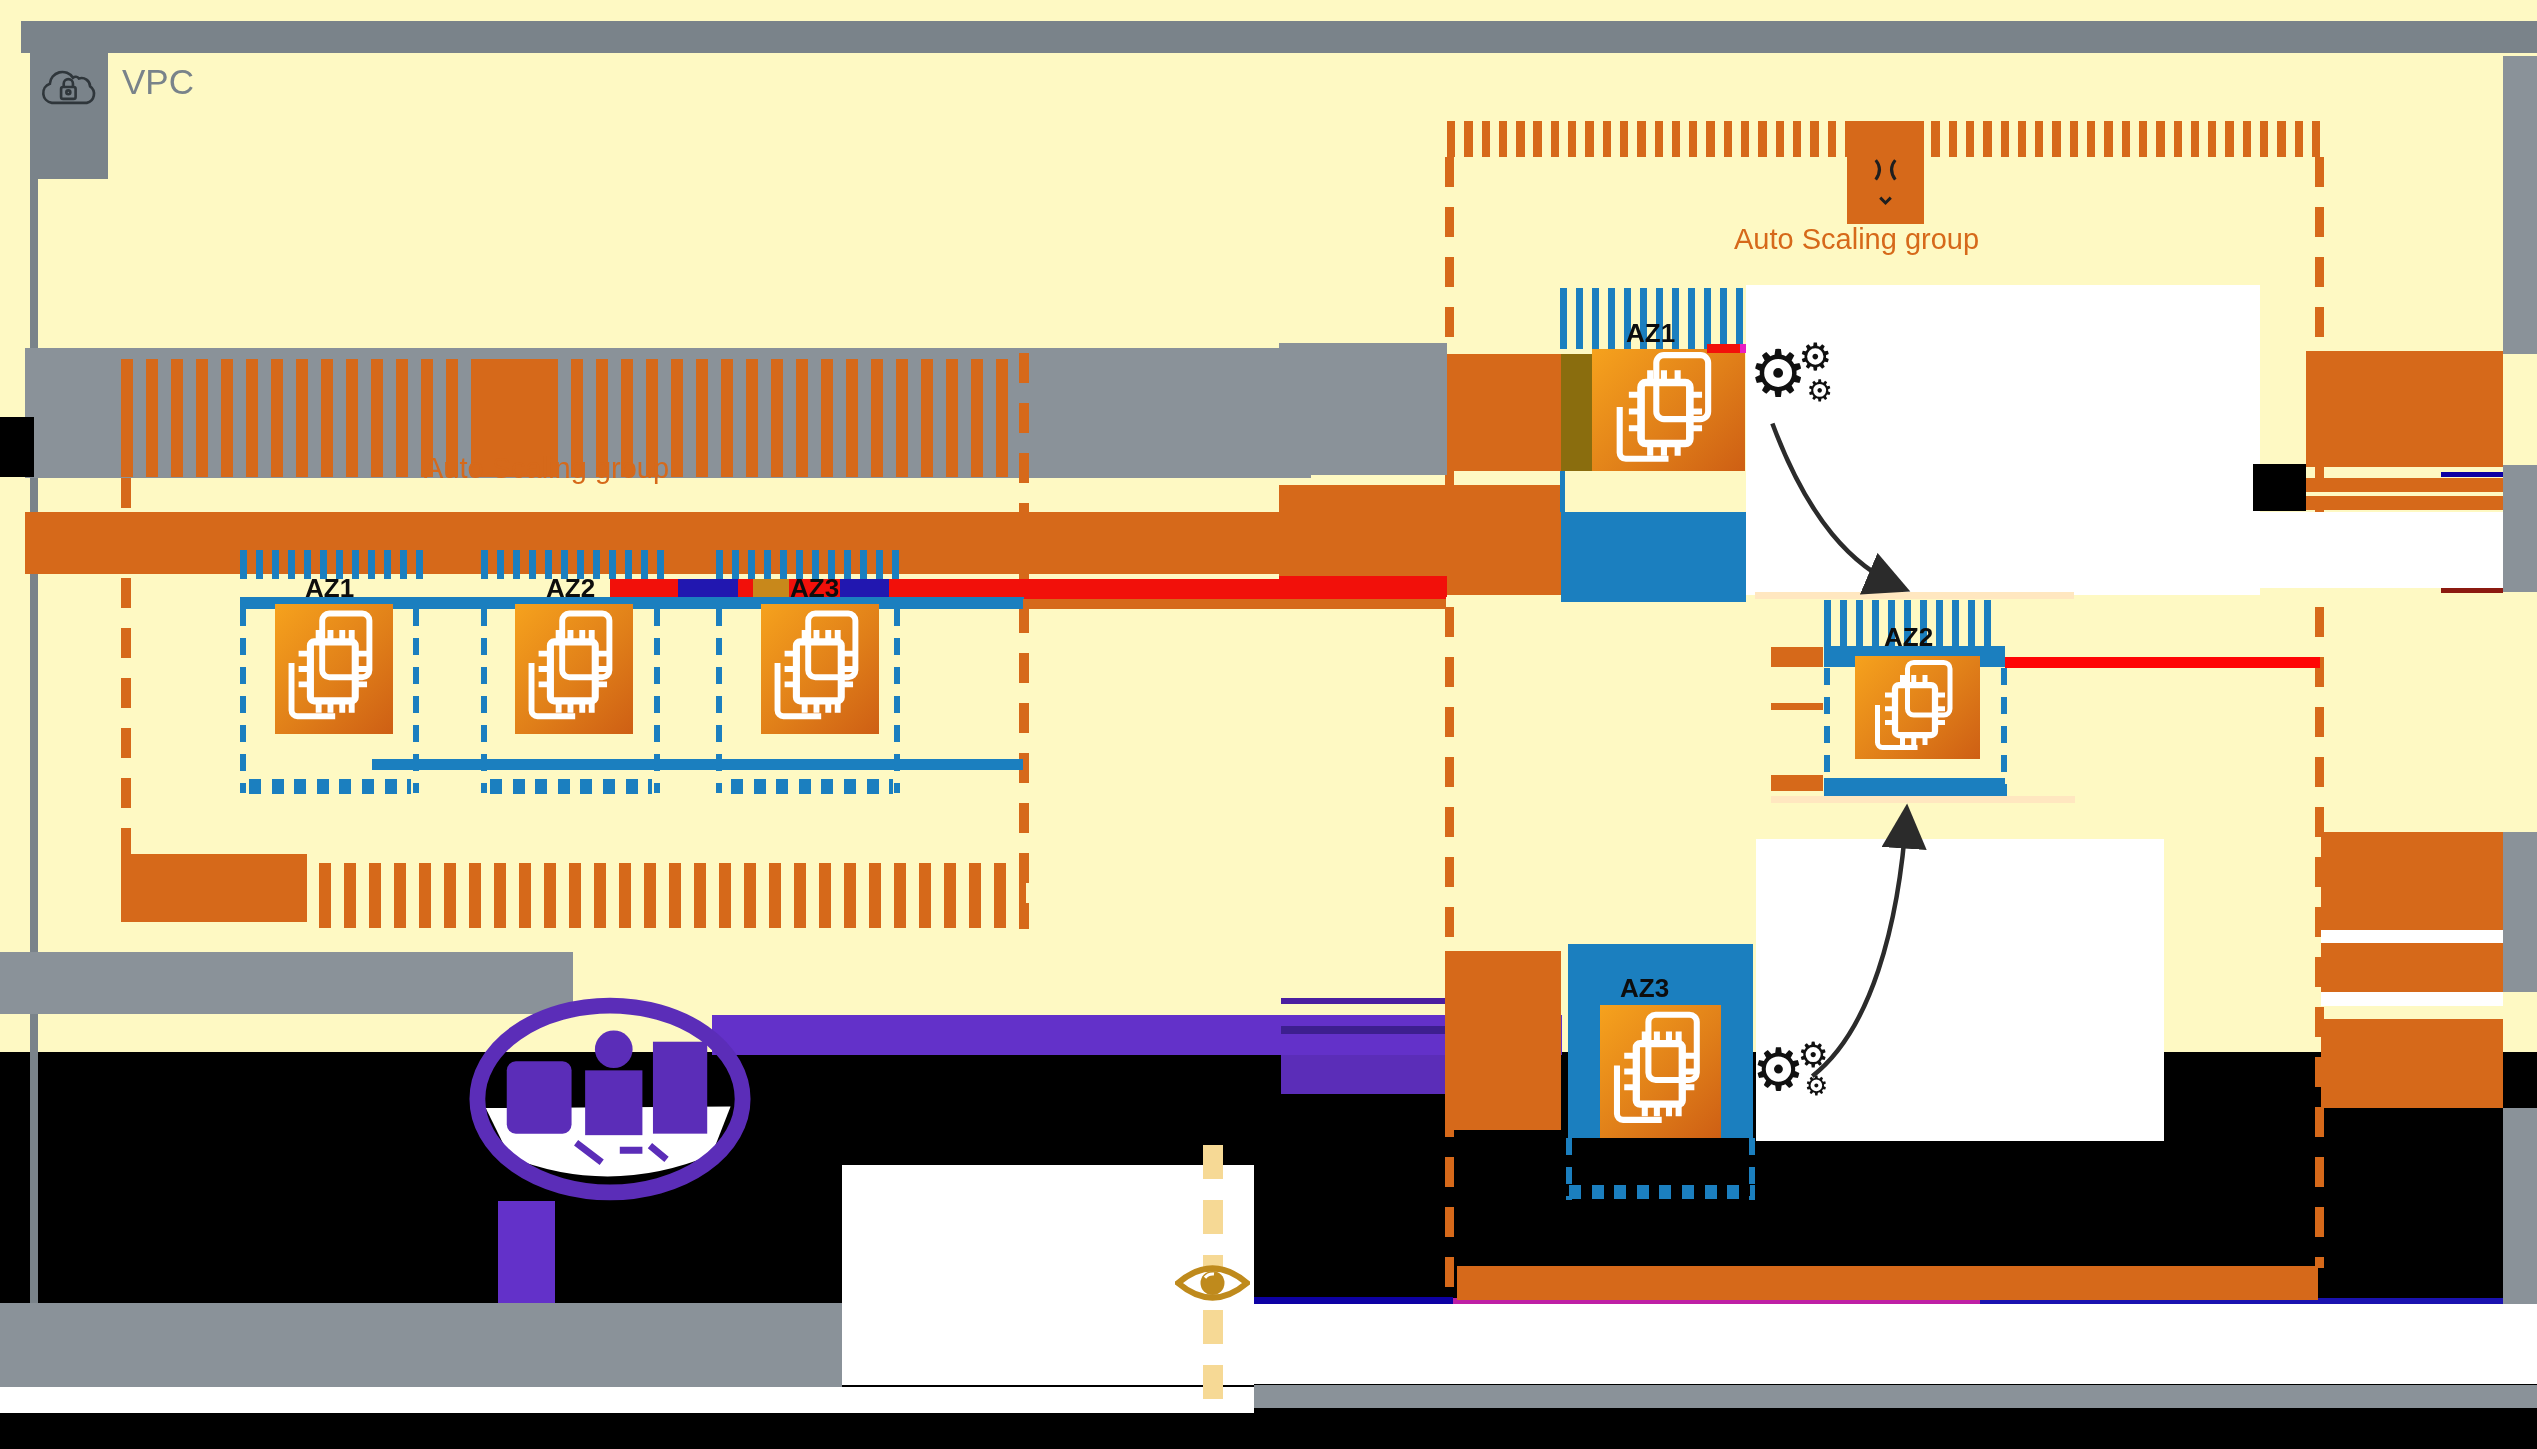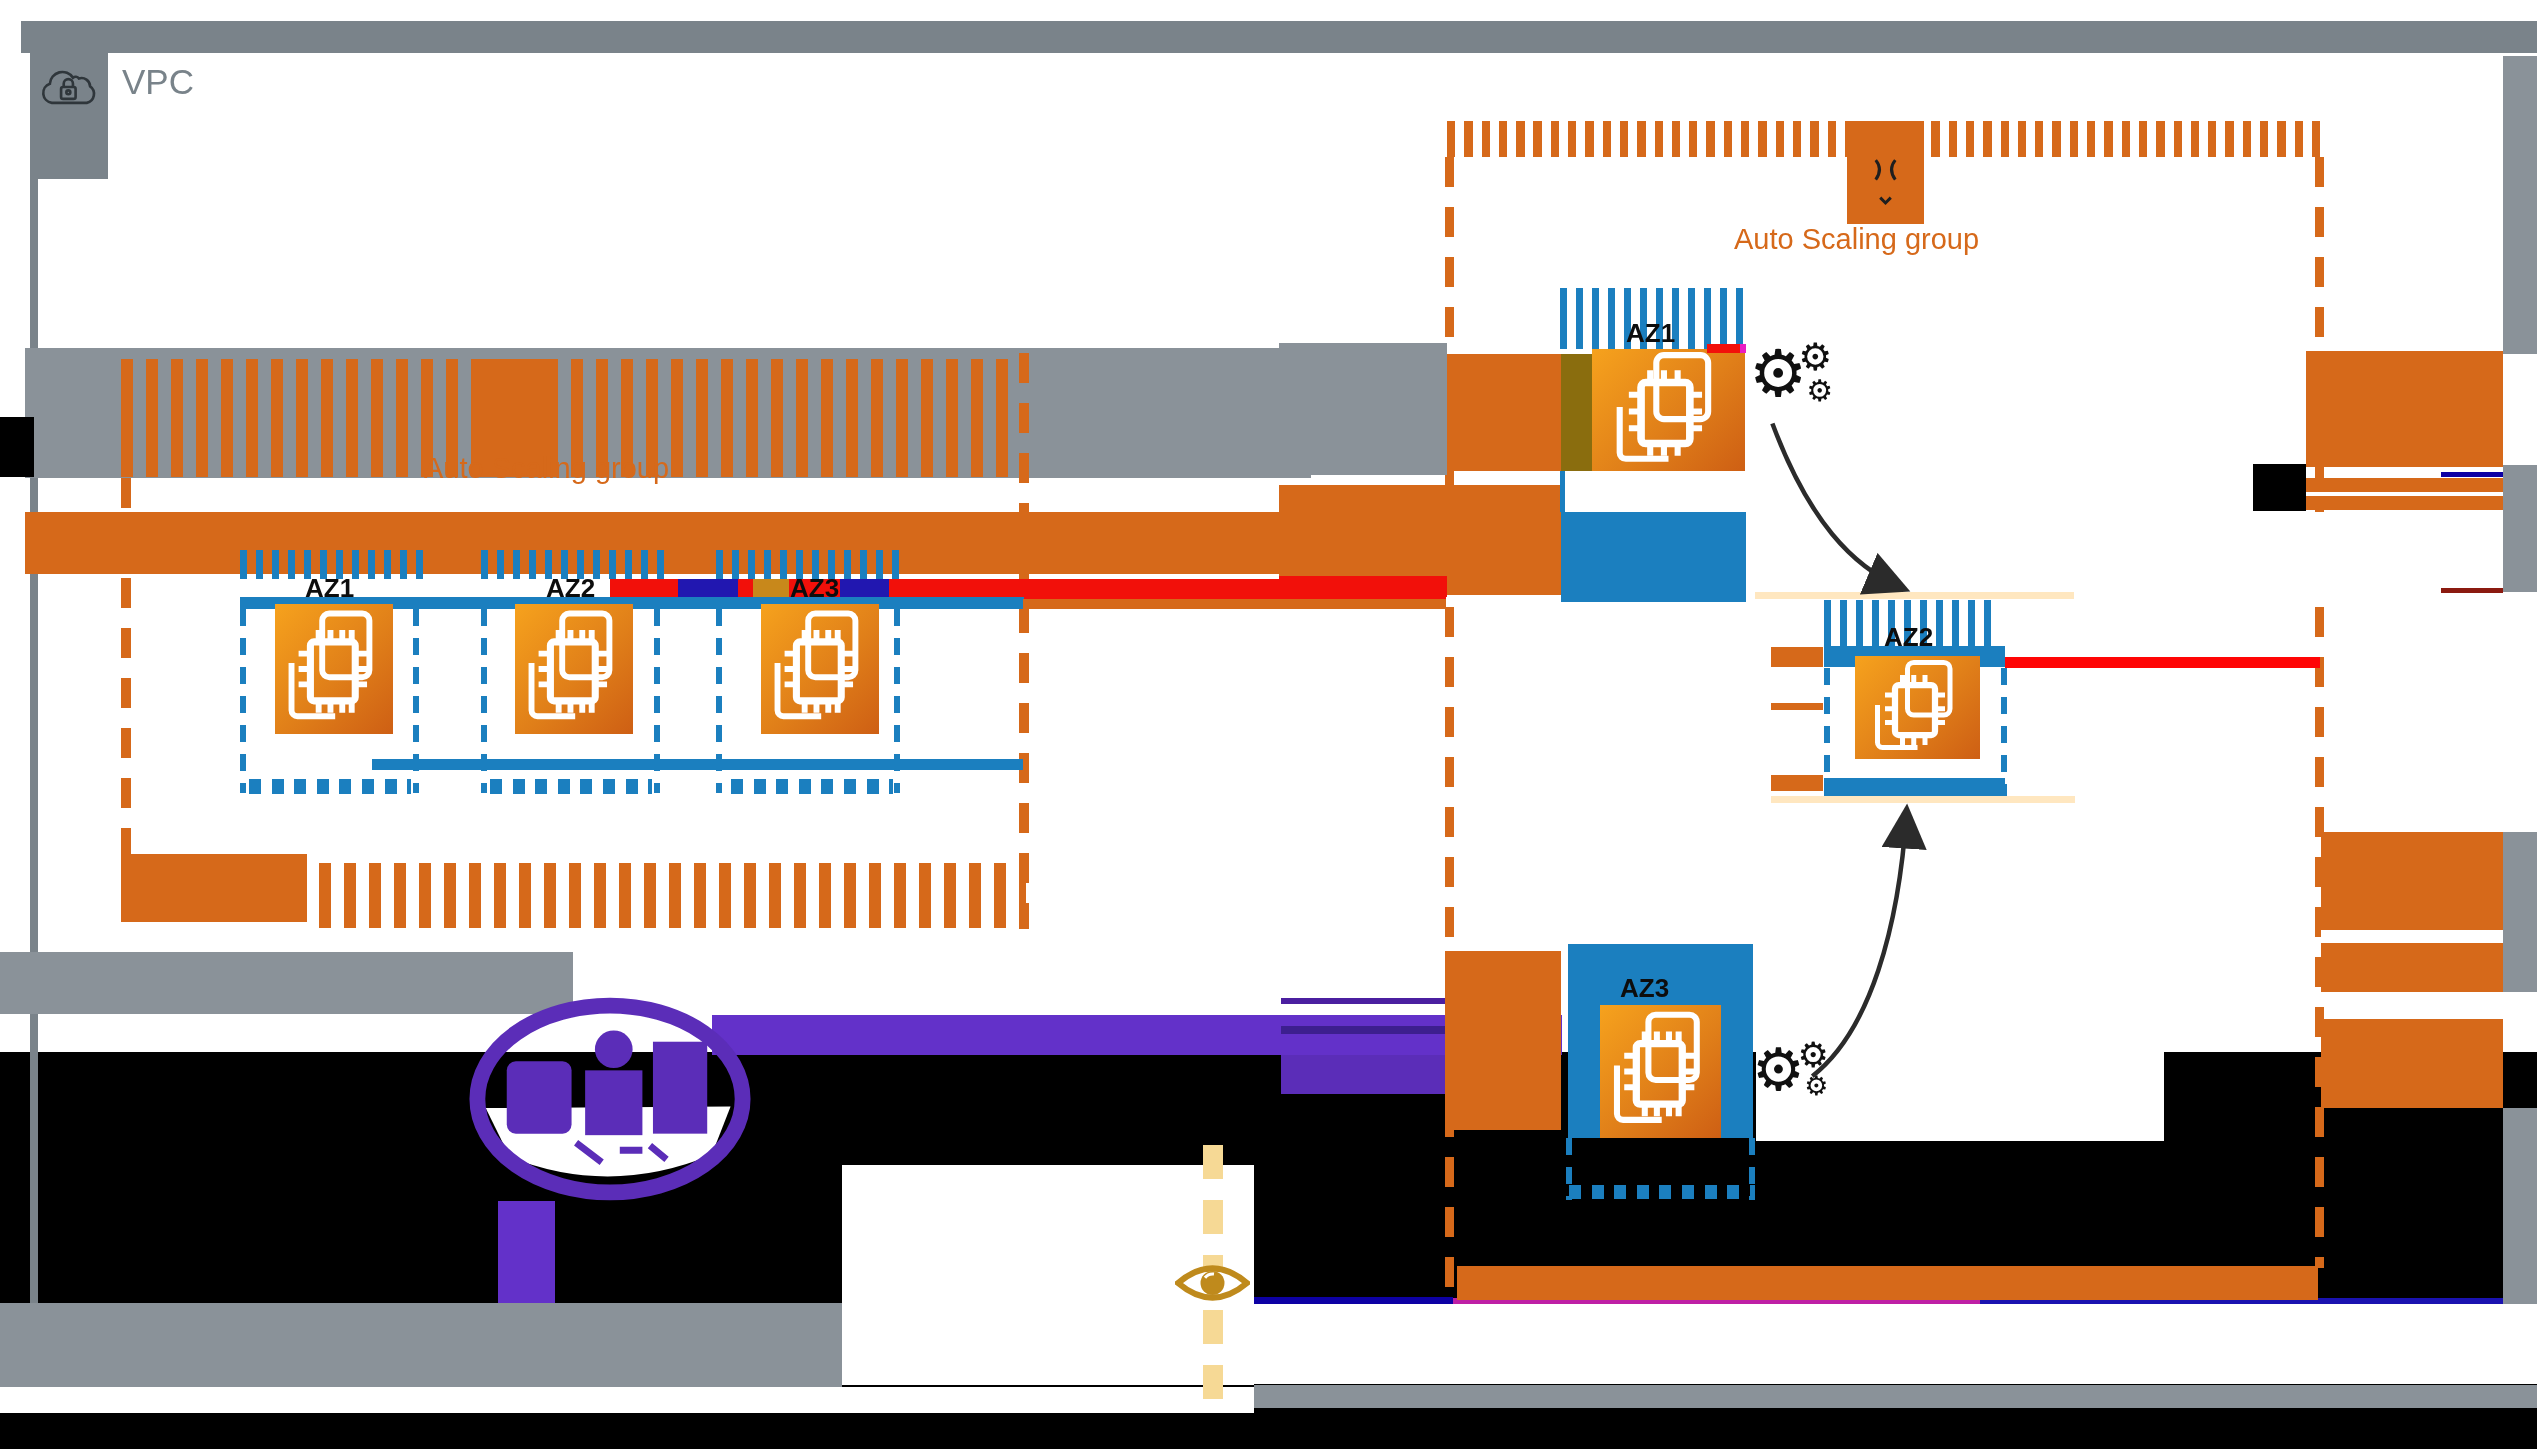--- a/index.html
+++ b/index.html
@@ -1,17 +1,17 @@
 <!DOCTYPE html>
 <html style="font-size:12px"><head>
 <meta charset="utf-8">
 <style>
   html,body{margin:0;padding:0;background:#000;width:2538px;height:1450px;overflow:hidden;
     font-family:"Liberation Sans", sans-serif;}
-  #stage{position:relative;width:2538px;height:1052px;background:#ffffff;}
+  #stage{position:relative;width:2538px;height:1052px;background:#fef9c3;}
   .abs{position:absolute;}
   .stripes-orange{background:repeating-linear-gradient(90deg,#D6691A 0 12px,transparent 12px 25px);}
   .stripes-orange-sm{background:repeating-linear-gradient(90deg,#D6691A 0 8.3px,transparent 8.3px 17.3px);}
   .stripes-blue{background:repeating-linear-gradient(90deg,#1B7FBF 0 7.5px,transparent 7.5px 16px);}
   .vdash-orange{background:repeating-linear-gradient(180deg,#D6691A 0 30px,transparent 30px 50px);}
   .vdash-blue{background:repeating-linear-gradient(180deg,#1B7FBF 0 16.6px,transparent 16.6px 29px);}
   .hdash-blue{background:repeating-linear-gradient(90deg,#1B7FBF 0 12px,transparent 12px 22.6px);}
   .vdash-gold{background:repeating-linear-gradient(180deg,#F6D995 0 34px,transparent 34px 55px);}
   .ec2{background:linear-gradient(135deg,#F6A21D 0%,#E07F19 55%,#CE5F14 100%);}
   .note{font-style:italic;color:#1c1c1c;font-size:26px;line-height:1.25;}

